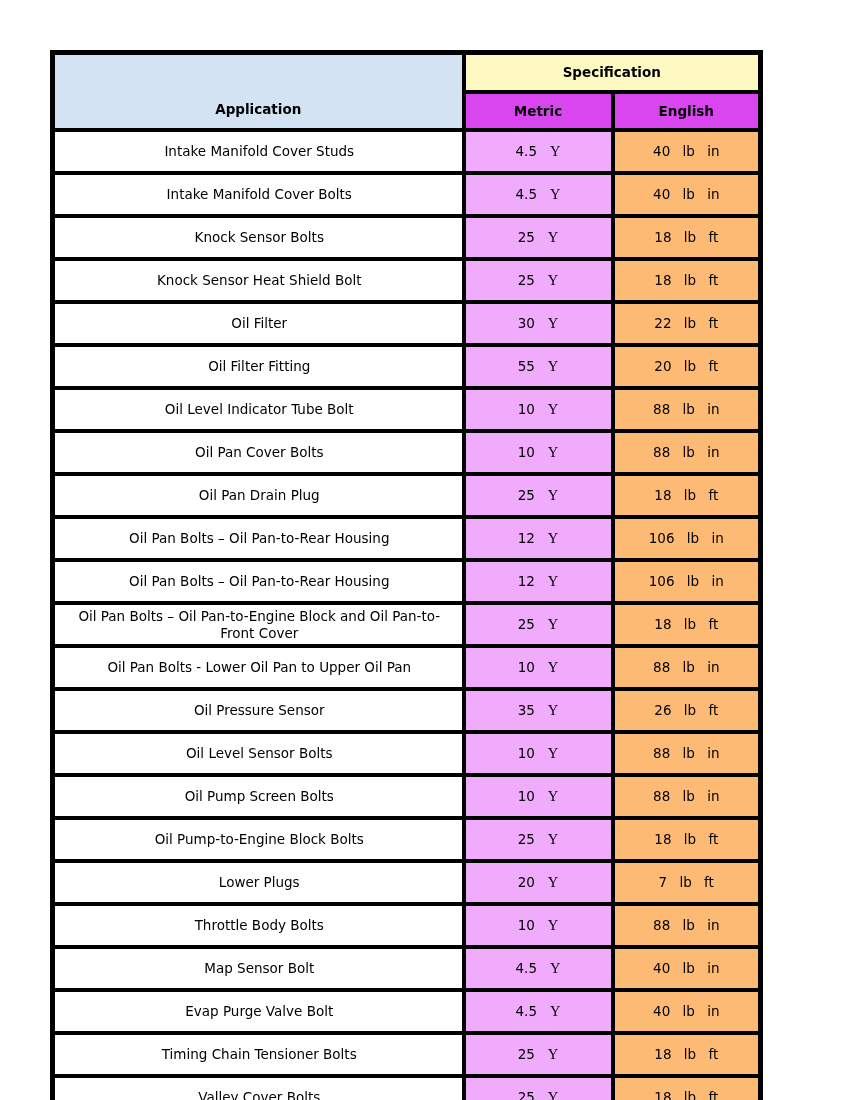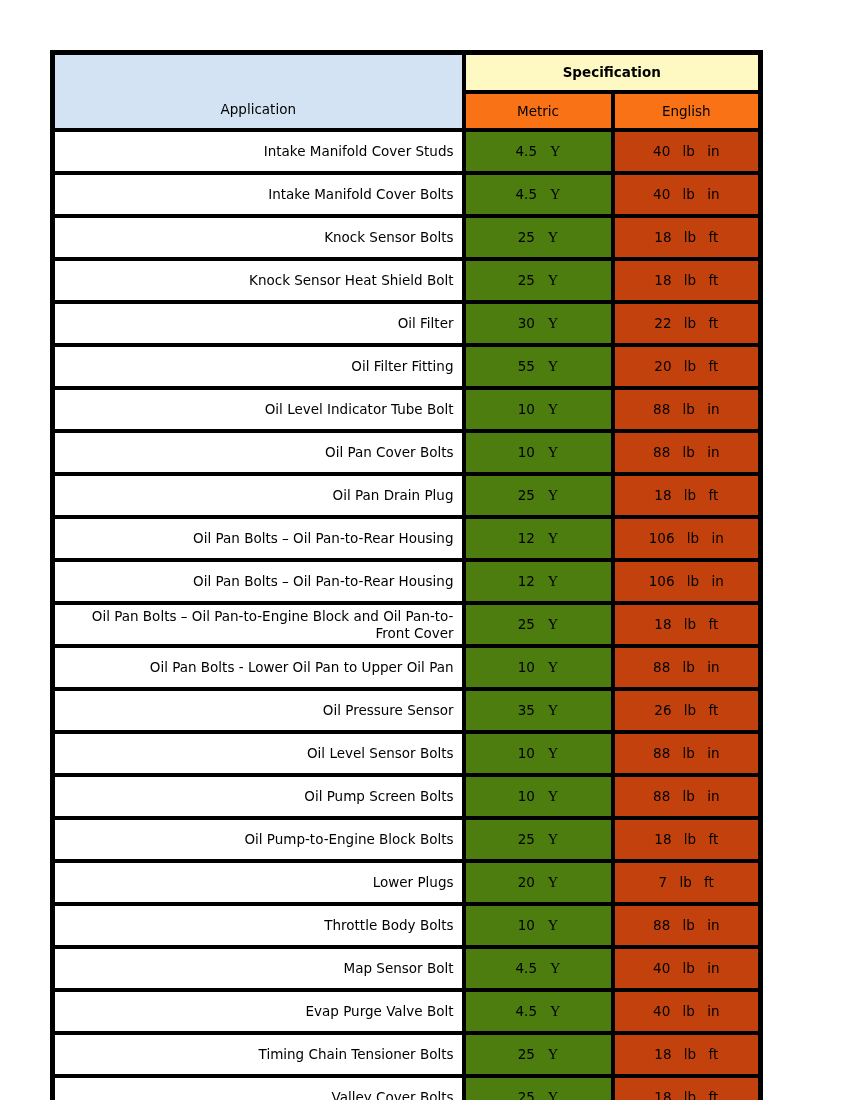--- a/index.html
+++ b/index.html
@@ -33,61 +33,61 @@
     overflow: hidden;
   }
   col.c-app { width: 411px; }
   col.c-met { width: 149px; }
   col.c-eng { width: 148px; }
 
   th.apph {
     background: #d3e3f3;
     vertical-align: bottom;
     text-align: center;
-    font-weight: normal;
+    font-weight: bold;
     font-size: 14px;
     padding: 0 4px 10px 4px;
   }
   th.spech {
     background: #fef9c3;
     text-align: center;
     vertical-align: middle;
     font-weight: bold;
     font-size: 14px;
     height: 31px;
     padding: 2px;
   }
   th.subh {
-    background: #f97316;
-    text-align: center;
-    vertical-align: middle;
-    font-weight: normal;
+    background: #d946ef;
+    text-align: center;
+    vertical-align: middle;
+    font-weight: bold;
     font-size: 14px;
     height: 30px;
     padding: 2px;
   }
   td.app {
-    text-align: right;
+    text-align: center;
     vertical-align: middle;
     padding: 2px 8px 2px 10px;
     height: 35px;
     background: #ffffff;
   }
   td.met {
     text-align: center;
     vertical-align: middle;
     height: 35px;
-    background: #4d7c0f;
+    background: #f0abfc;
     white-space: nowrap;
   }
   td.eng {
     text-align: center;
     vertical-align: middle;
     height: 35px;
-    background: #c2410c;
+    background: #fdba74;
     word-spacing: 8px;
     white-space: nowrap;
   }
   span.nm {
     font-family: "Liberation Serif", "DejaVu Serif", serif;
     font-size: 14.5px;
     margin-left: 13px;
   }
 </style>
 </head>

